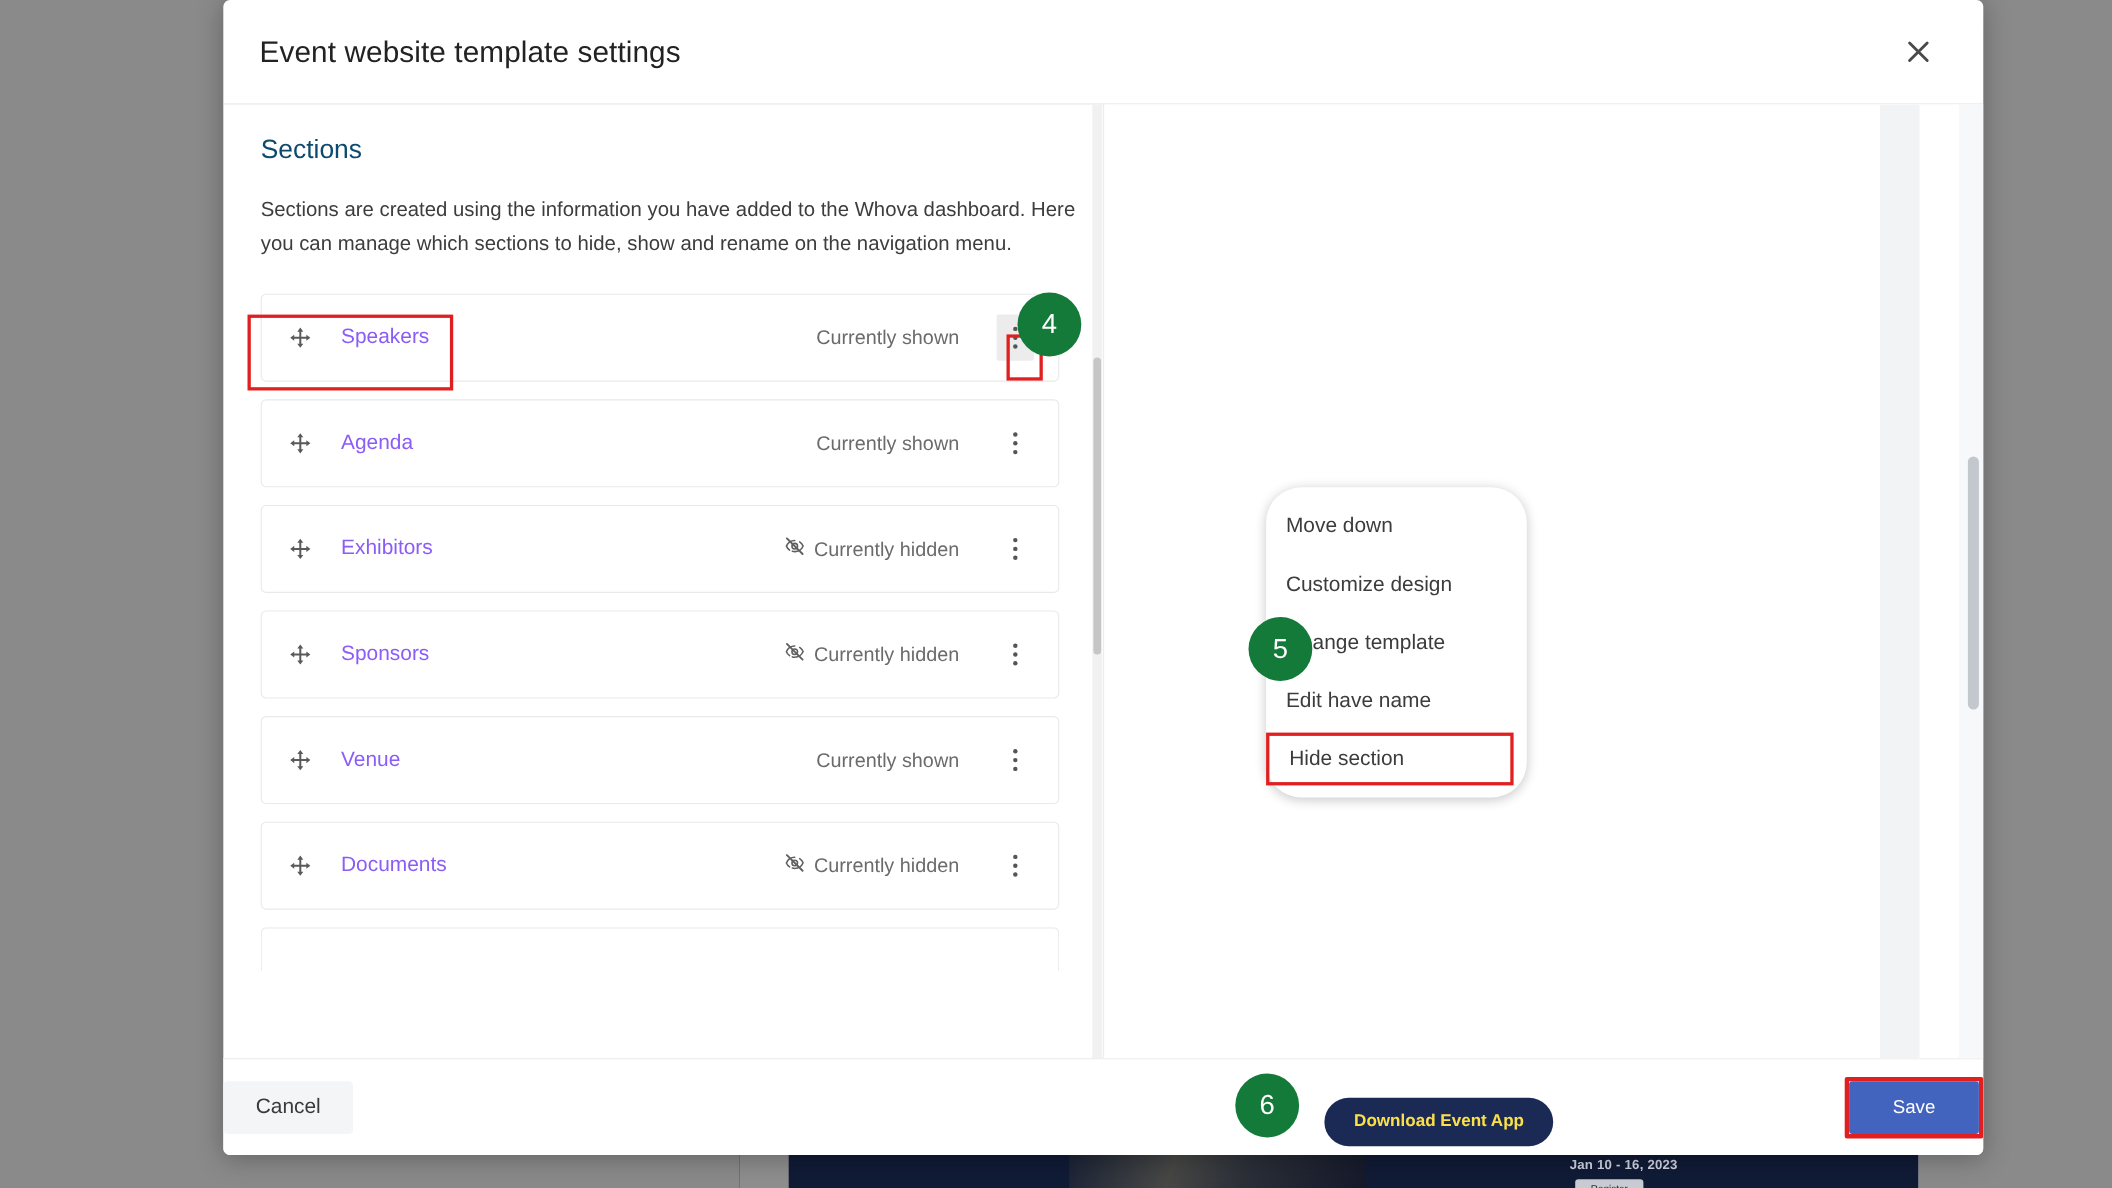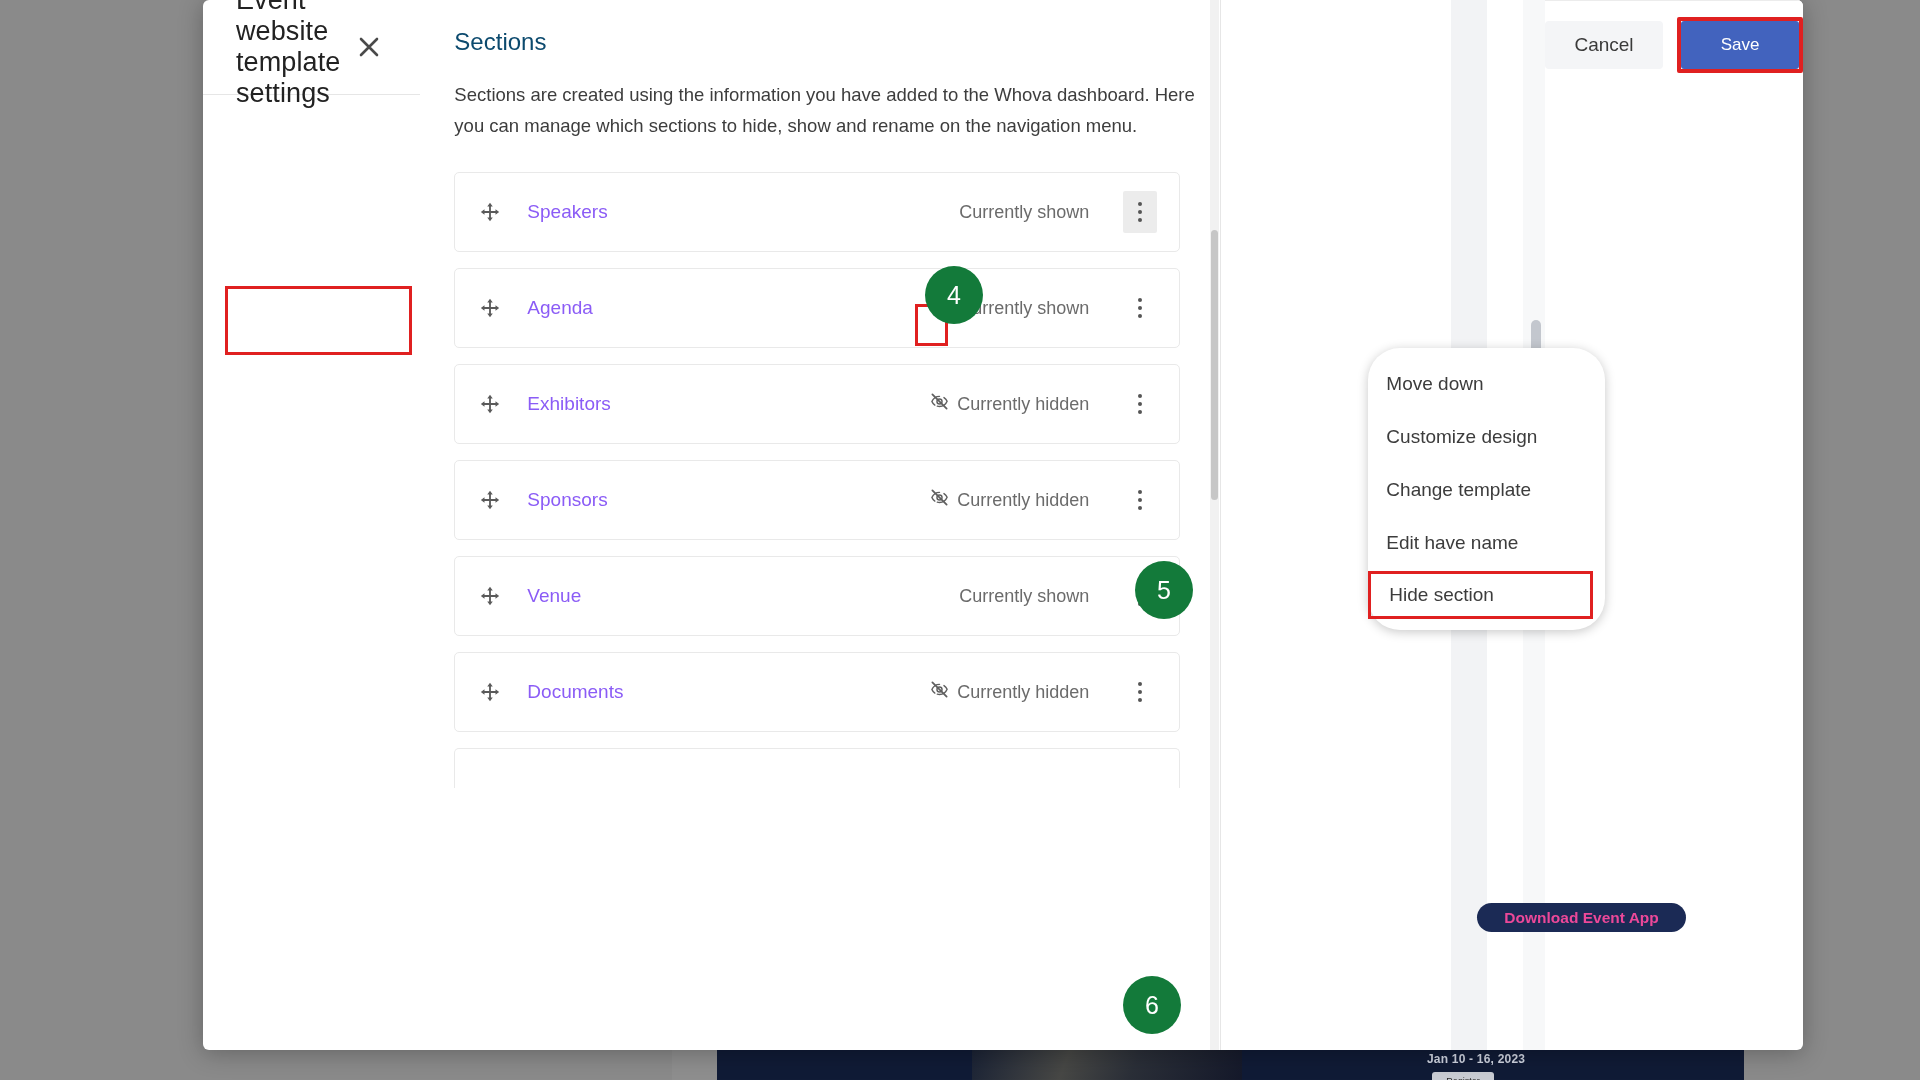--- a/index.html
+++ b/index.html
@@ -59,21 +59,21 @@
   }
 
   
   #modal {
     position: absolute;
     top: 0px; left: 203px;
     width: 1600px; height: 1050px;
     background: #ffffff;
     border-radius: 6px;
     box-shadow: 0 3px 24px rgba(0,0,0,.28);
-    display: flex; flex-direction: row;
+    display: flex; flex-direction: column;
     overflow: hidden;
   }
   .modal-header {
     height: 95px;
     flex: 0 0 95px;
     border-bottom: 1px solid #e6e6e6;
     display: flex; align-items: center;
     padding: 0 38px 0 33px;
   }
   .modal-title {
@@ -173,23 +173,23 @@
   }
   .preview-scroll {
     position: absolute; top: 0; right: 4px; width: 10px; height: 100%;
     background: transparent;
   }
   .preview-thumb {
     position: absolute; top: 320px; left: 0; width: 10px; height: 230px;
     background: #c3c7ce; border-radius: 5px;
   }
   .download-app-btn {
-    position: absolute; left: 1057px; top: 903px;
-    height: 29px; padding: 0 27px;
-    background: #1b2a55; color: #ec4899;
+    position: absolute; left: 1001px; top: 903px;
+    height: 44px; padding: 0 27px;
+    background: #1b2a55; color: #fde047;
     border-radius: 22px;
     display: flex; align-items: center; justify-content: center;
     font-size: 15.5px; font-weight: bold;
     cursor: pointer;
     white-space: nowrap;
   }
 
   
   .dropdown {
     position: absolute;

